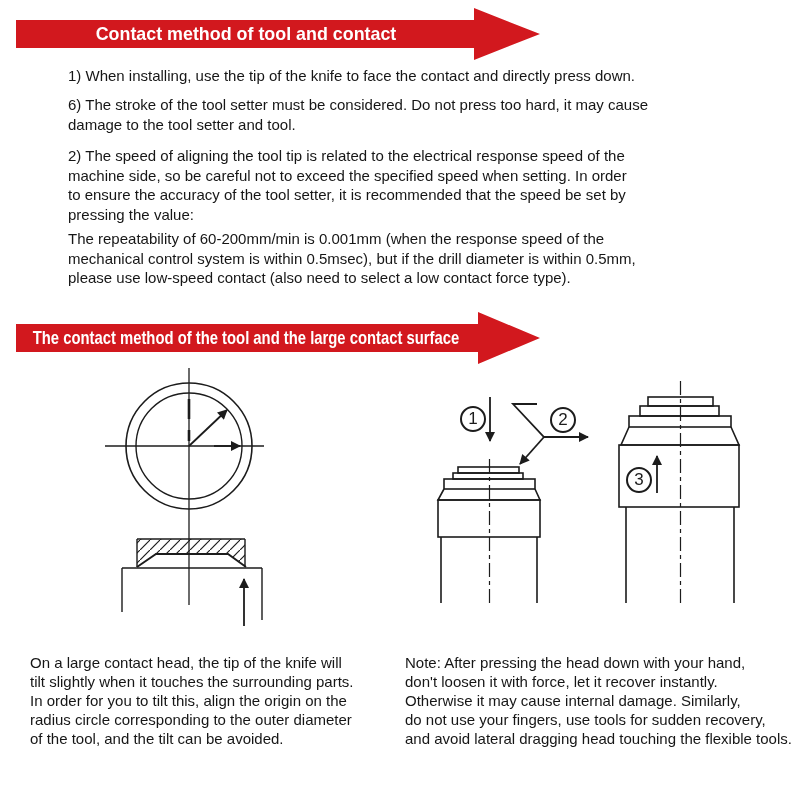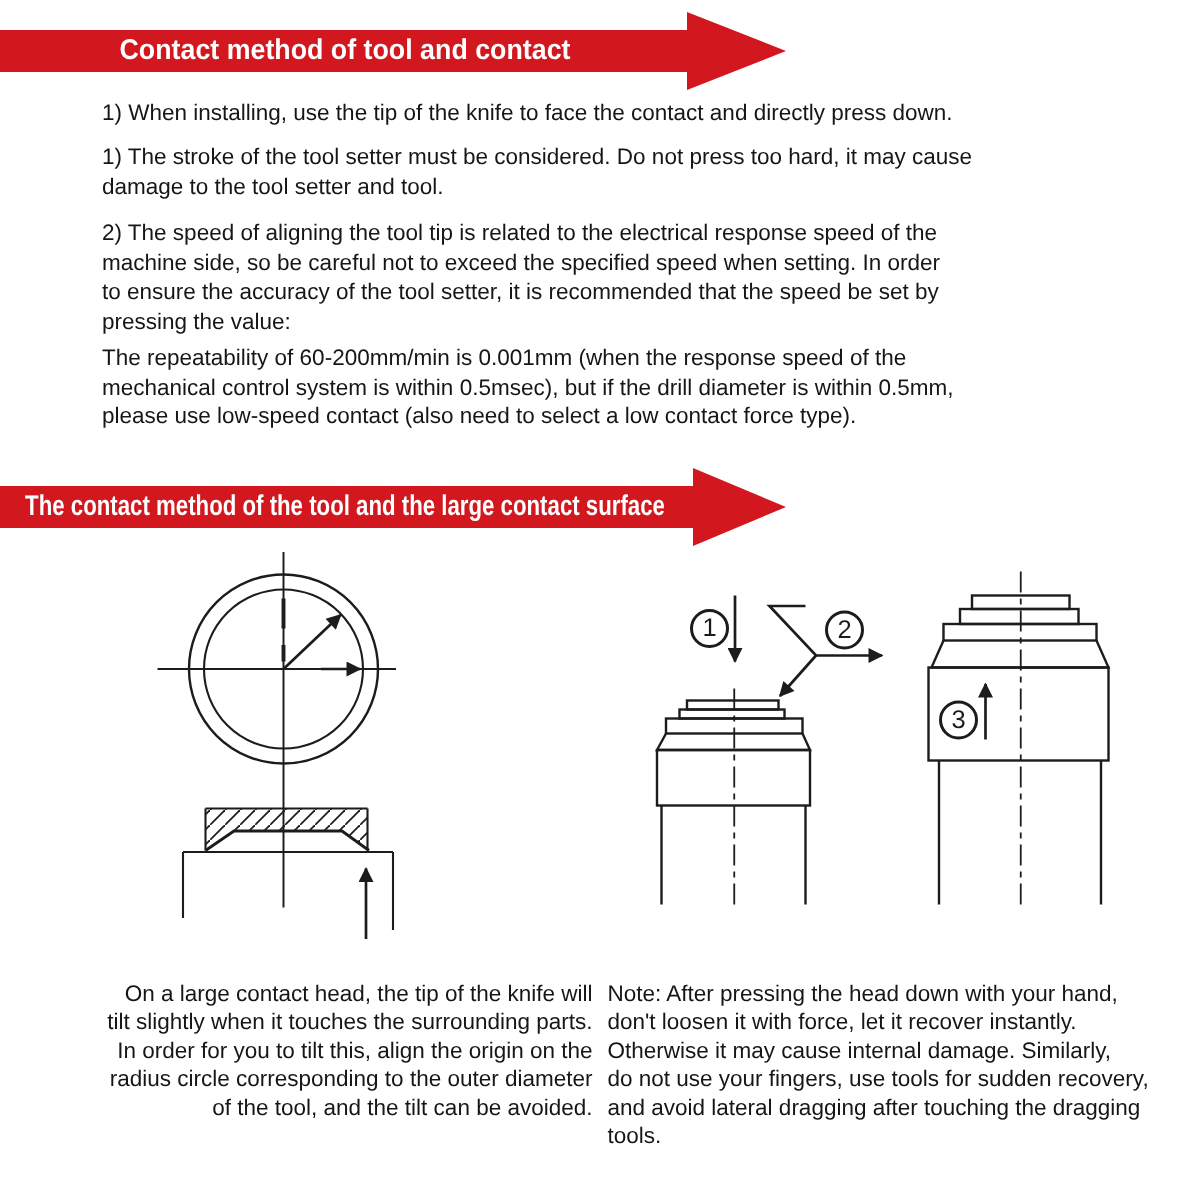--- a/index.html
+++ b/index.html
@@ -3,21 +3,21 @@
 <meta charset="utf-8">
 <style>
   html,body { margin:0; padding:0; }
   body {
     width:800px; height:800px; position:relative; overflow:hidden;
     background:#ffffff; color:#161616;
     font-family:"Liberation Sans", sans-serif;
     --accent:#d2181e;
   }
   .banner {
-    position:absolute; left:0; width:524px; height:52px;
+    position:absolute; left:16px; width:524px; height:52px;
     background:var(--accent);
     text-decoration:underline;
   }
   #banner1 { top:8px;  clip-path:polygon(0 12px,458px 12px,458px 0,524px 26px,458px 52px,458px 40px,0 40px); }
   #banner2 { top:312px; clip-path:polygon(0 12px,462px 12px,462px 0,524px 26px,462px 52px,462px 40px,0 40px); }
   .banner .label {
     position:absolute; left:0; top:12px; width:460px; height:28px;
     display:flex; align-items:center; justify-content:center;
     color:#ffffff; font-weight:bold; font-size:19px; white-space:nowrap;
   }
@@ -28,42 +28,42 @@
     font-size:15px; line-height:19.5px; white-space:pre-line;margin-left:44px;
   }
   #p1 { top:66px; }
   #p2 { top:95px; }
   #p3 { top:146px; }
   #p4 { top:229px; }
   .foot {
     position:absolute; top:653px; font-size:15px; line-height:19px;
     white-space:pre-line;
   }
-  #foot-left  { left:30px;  width:365px;text-align:right; }
+  #foot-left  { left:30px;  width:365px; }
   #foot-right { left:405px; width:392px; }
   #diagram { position:absolute; left:0; top:0; }
   .callout {
     position:absolute; width:26px; height:26px; box-sizing:border-box;
     border:2px solid #1c1c1c; border-radius:50%;
     display:flex; align-items:center; justify-content:center;
     font-size:17px; color:#1c1c1c; background:transparent;
   }
   #callout1 { left:460px; top:406px; }
   #callout2 { left:550px; top:407px; }
   #callout3 { left:626px; top:467px; }
 </style>
 </head>
 <body style="--accent: #d2181e;">
 
 <div class="banner" id="banner1">
   <span class="label">Contact method of tool and contact</span>
 </div>
 
 <div class="para" id="p1">1) When installing, use the tip of the knife to face the contact and directly press down.</div>
-<div class="para" id="p2">1) The stroke of the tool setter must be considered. Do not press too hard, it may cause
+<div class="para" id="p2">6) The stroke of the tool setter must be considered. Do not press too hard, it may cause
 damage to the tool setter and tool.</div>
 <div class="para" id="p3">2) The speed of aligning the tool tip is related to the electrical response speed of the
 machine side, so be careful not to exceed the specified speed when setting. In order
 to ensure the accuracy of the tool setter, it is recommended that the speed be set by
 pressing the value:</div>
 <div class="para" id="p4">The repeatability of 60-200mm/min is 0.001mm (when the response speed of the
 mechanical control system is within 0.5msec), but if the drill diameter is within 0.5mm,
 please use low-speed contact (also need to select a low contact force type).</div>
 
 <div class="banner" id="banner2">
@@ -126,13 +126,13 @@
 
 <div class="foot" id="foot-left">On a large contact head, the tip of the knife will
 tilt slightly when it touches the surrounding parts.
 In order for you to tilt this, align the origin on the
 radius circle corresponding to the outer diameter
 of the tool, and the tilt can be avoided.</div>
 <div class="foot" id="foot-right">Note: After pressing the head down with your hand,
 don't loosen it with force, let it recover instantly.
 Otherwise it may cause internal damage. Similarly,
 do not use your fingers, use tools for sudden recovery,
-and avoid lateral dragging after touching the dragging tools.</div>
+and avoid lateral dragging head touching the flexible tools.</div>
 
 </body></html>

